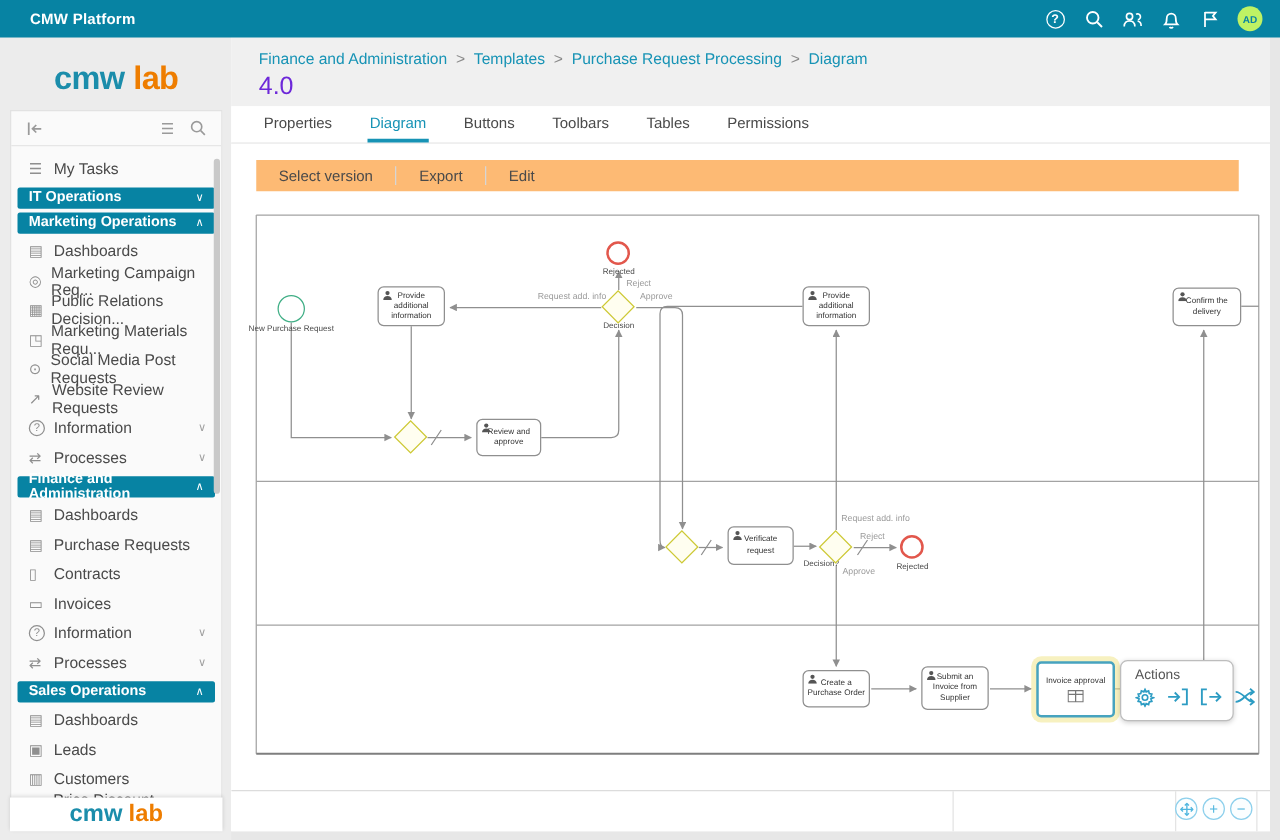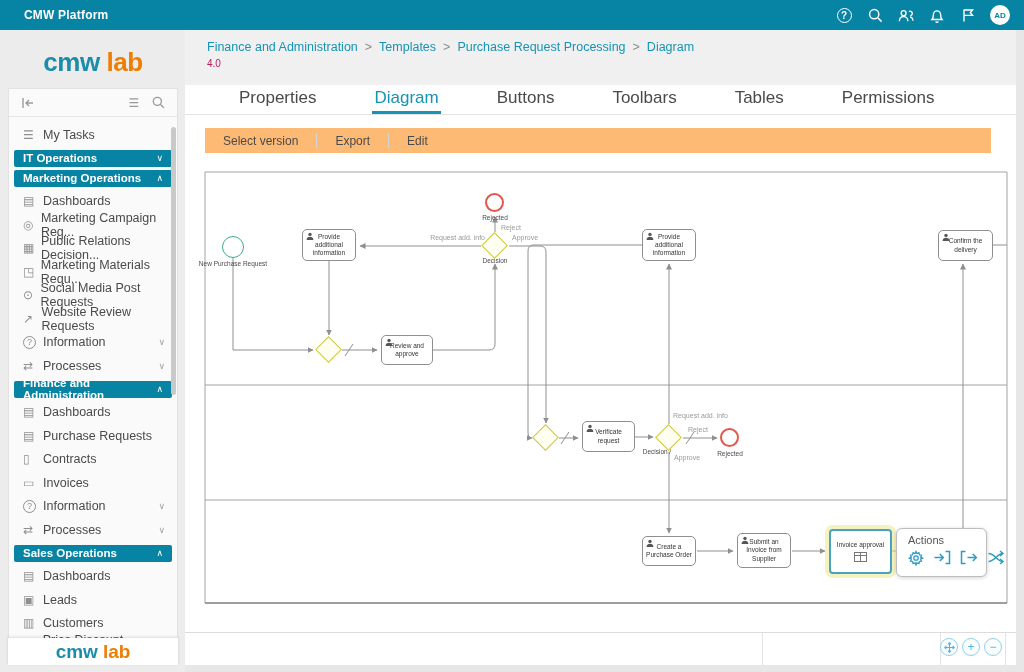--- a/index.html
+++ b/index.html
@@ -2,21 +2,21 @@
 <html><head>
 <meta charset="utf-8">
 <style>
   * { box-sizing: border-box; margin: 0; padding: 0; }
   html,body { width:1024px; height:672px; font-family:"Liberation Sans", sans-serif; background:#e7e7e7; overflow:hidden; }
   .topbar { position:absolute; left:0; top:0; width:1024px; height:30px; background:#0783a3; display:flex; align-items:center; color:#fff; z-index:30; }
   .topbar-title { margin-left:24px; font-size:12px; font-weight:bold; letter-spacing:.2px; }
   .topbar-right { margin-left:auto; display:flex; align-items:center; gap:13px; margin-right:14px; }
   .tico { width:18px; height:18px; display:flex; align-items:center; justify-content:center; cursor:pointer; }
   .help-circle { width:15px; height:15px; border:1.4px solid #fff; border-radius:50%; font-size:10px; font-weight:bold; display:flex; align-items:center; justify-content:center; }
-  .avatar { width:20px; height:20px; background:#ffffff; color:#0783a3; border-radius:50%; font-size:8px; font-weight:bold; display:flex; align-items:center; justify-content:center; }
+  .avatar { width:20px; height:20px; background:#bef264; color:#0783a3; border-radius:50%; font-size:8px; font-weight:bold; display:flex; align-items:center; justify-content:center; }
 
   
   .sidebar { position:absolute; left:0; top:30px; width:185px; height:642px; background:#ececec; }
   .logo { position:absolute; left:8px; top:10px; width:170px; height:45px; display:flex; align-items:center; justify-content:center; font-weight:bold; font-size:26px; letter-spacing:-.5px; }
   .logo .p1 { color:#1b8dab; } .logo .p2 { color:#ee7d00; margin-left:7px; }
   .navpanel { position:absolute; left:8px; top:58px; width:170px; height:577px; background:#fafafa; border:1px solid #e2e2e2; display:flex; flex-direction:column; }
   .navtools { height:28px; border-bottom:1px solid #e6e6e6; display:flex; align-items:center; padding:0 10px; color:#9a9a9a; }
   .navtools .spacer { flex:1; }
   .navlist { position:relative; flex:1; overflow:hidden; padding-top:6px; }
   .nav-item { height:23.5px; display:flex; align-items:center; padding-left:14px; color:#4a4a4a; font-size:12.5px; cursor:pointer; }
@@ -26,23 +26,23 @@
   .nav-section { height:17px; margin:3px 5px; background:#0783a3; border-radius:2px; color:#fff; font-size:11.5px; font-weight:bold; display:flex; align-items:center; padding:0 9px; cursor:pointer; }
   .nav-section .chev { margin-left:auto; font-size:9px; font-weight:normal; }
   .sb-scroll { position:absolute; right:1px; top:38px; width:5px; height:268px; background:#c9c9c9; border-radius:3px; }
   .logobar { position:absolute; left:8px; top:608px; width:170px; height:27px; background:#fff; box-shadow:0 -1px 3px rgba(0,0,0,.12); display:flex; align-items:center; justify-content:center; font-weight:bold; font-size:19px; }
 
   
   .main { position:absolute; left:185px; top:30px; width:831px; height:635px; background:#fff; }
   .crumbband { height:55px; background:#f0f0f0; padding:10px 0 0 22px; }
   .crumbs { font-size:12.5px; color:#8a8a8a; display:flex; gap:7px; align-items:center; }
   .crumbs a { color:#1793b5; text-decoration:none; cursor:pointer; }
-  .version { font-size:10px; color:#be185d; margin-top:4px; }
+  .version { font-size:20px; color:#6d28d9; margin-top:4px; }
   .tabbar { height:30px; background:#fff; border-bottom:1px solid #e3e3e3; display:flex; align-items:stretch; padding-left:24px; }
-  .tab { font-size:17px; color:#4a4a4a; display:flex; align-items:center; padding:0 2px; margin-right:26px; cursor:pointer; border-bottom:3px solid transparent;margin-left:28px; }
+  .tab { font-size:12px; color:#4a4a4a; display:flex; align-items:center; padding:0 2px; margin-right:26px; cursor:pointer; border-bottom:3px solid transparent; }
   .tab.active { color:#1793b5; border-bottom-color:#1793b5; }
 
   .content { position:relative; width:831px; height:550px; background:#fff; overflow:hidden; }
   .dtoolbar { position:absolute; left:20px; top:13px; width:786px; height:25px; background:#fdba74; display:flex; align-items:center; z-index:5; }
   .dtb { font-size:12px; color:#4a4a4a; padding:0 18px; cursor:pointer; border-right:1px solid #d6d6d6; height:15px; display:flex; align-items:center; }
   .dtb:last-child { border-right:none; }
 
   svg.wires { position:absolute; left:0; top:0; z-index:1; }
   .task { position:absolute; background:#fff; border:1px solid #8f8f8f; border-radius:5px; font-size:6.5px; line-height:1.25; color:#333; display:flex; align-items:center; justify-content:center; text-align:center; padding:3px 2px; z-index:3; cursor:pointer; }
   .task .person { position:absolute; top:2px; left:3px; }

